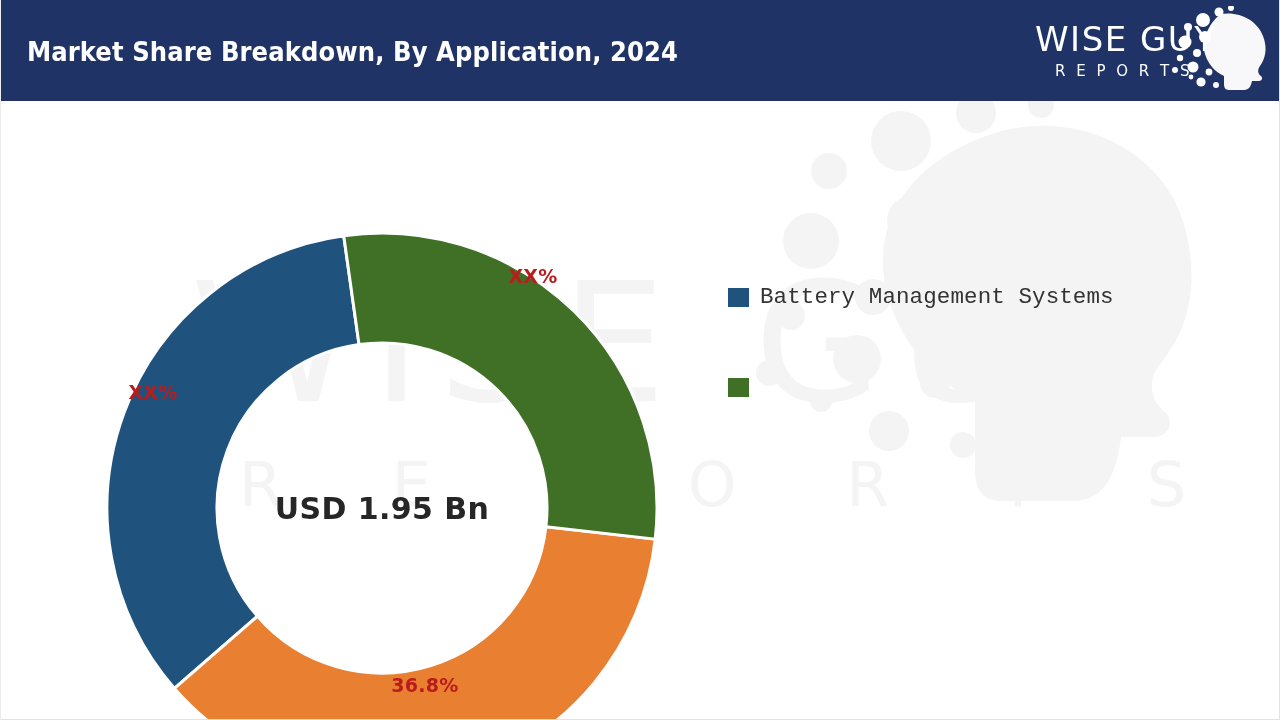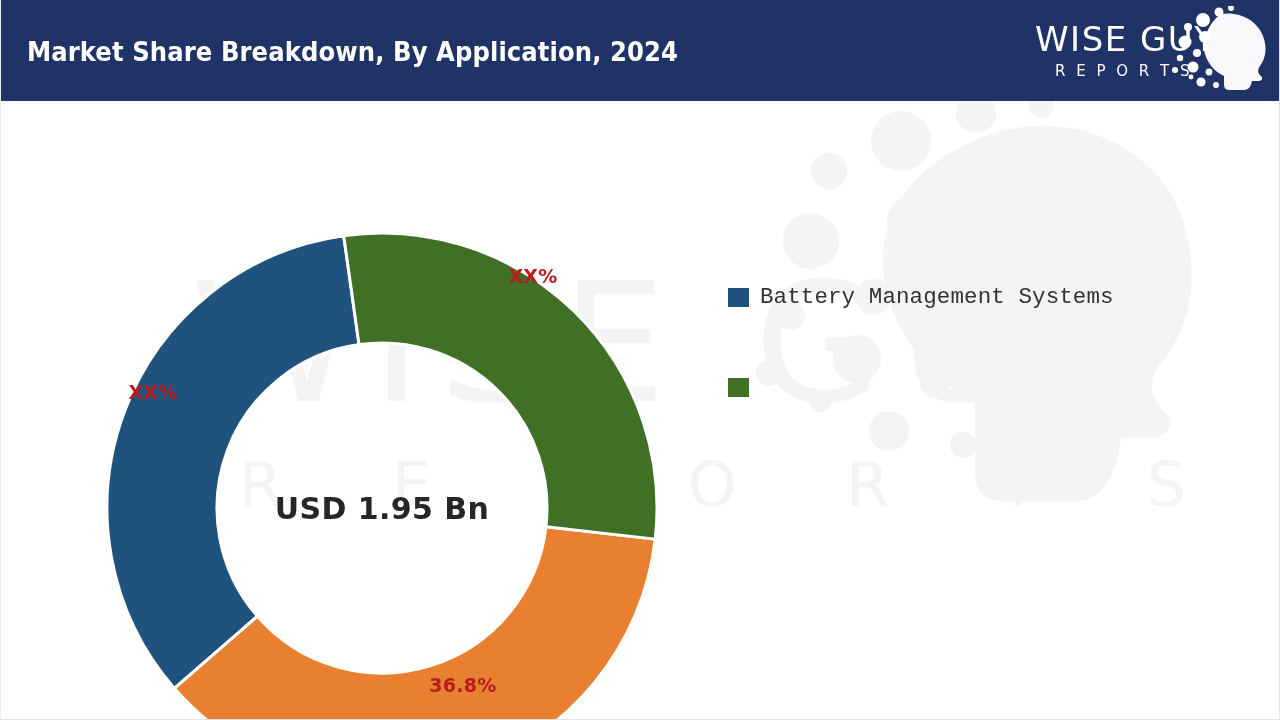--- a/index.html
+++ b/index.html
@@ -149,21 +149,21 @@
           <path d="M 654.2322603110615 438.13088378617437 A 275 275 0 0 1 173.4548654387377 587.4162329723895
                L 256.4729192632426 515.2497397834337 A 165 165 0 0 0 544.9393561866369 425.67853027170463 Z" fill="#e97f30" stroke="#ffffff" stroke-width="3"></path>
           <path d="M 342.72739723598215 134.67628109606812 A 275 275 0 0 1 654.2322603110615 438.130883786174
                L 544.9393561866369 425.6785302717044 A 165 165 0 0 0 358.0364383415893 243.60576865764088 Z" fill="#3f7026" stroke="#ffffff" stroke-width="3"></path>
         </g>
     </svg>
 
     <div id="center-label">USD 1.95 Bn</div>
 
     <div class="slice-label" style="left:152px;top:243px;">XX%</div>
-    <div class="slice-label" style="left:462px;top:536px;">36.8%</div>
+    <div class="slice-label" style="left:424px;top:536px;">36.8%</div>
     <div class="slice-label" style="left:532px;top:127px;">XX%</div>
   </div>
 
   <div id="legend">
     <div class="legend-row">
       <span class="legend-swatch" style="background:#1f537d;"></span>
       <span class="legend-text">Battery Management Systems</span>
     </div>
     <div class="legend-row">
       <span class="legend-swatch" style="background:#3f7026;"></span>

